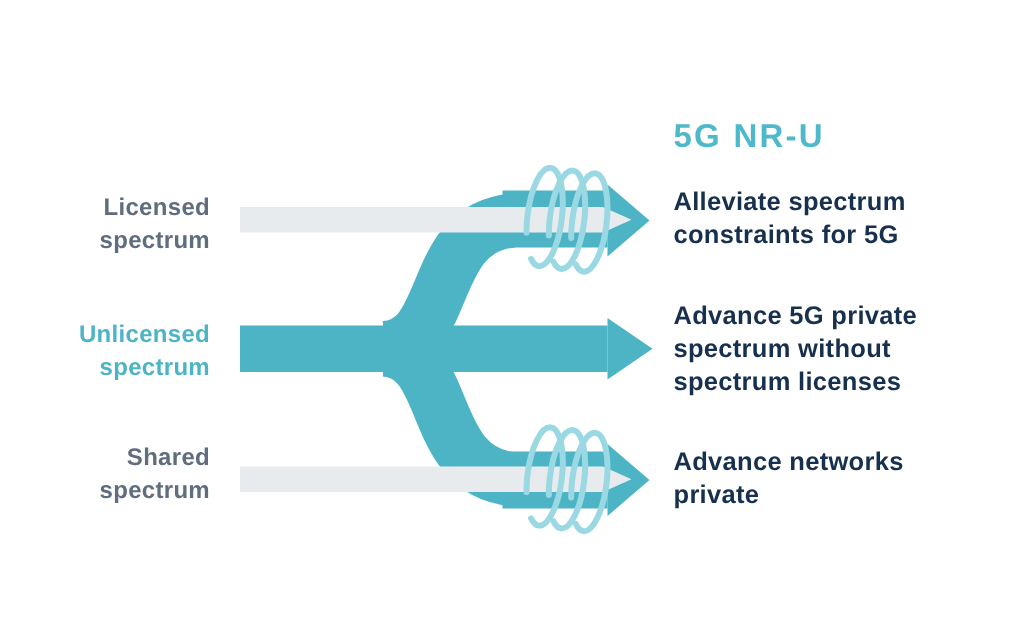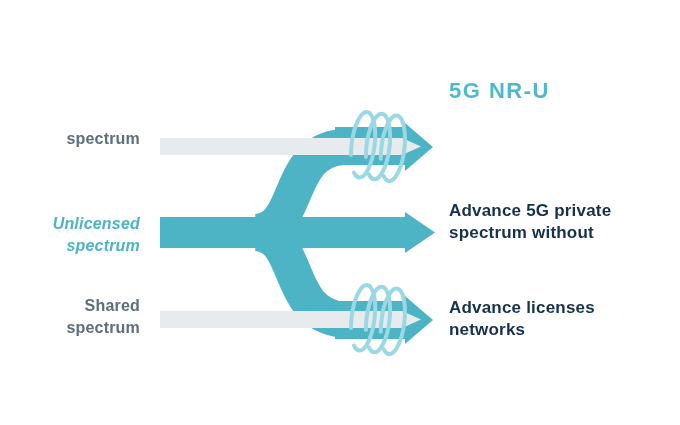--- a/index.html
+++ b/index.html
@@ -18,21 +18,21 @@
     color:var(--heading_teal,#4FB9CC);
   }
   .label{
     right:540px;text-align:right;
     font-size:16px;font-weight:bold;line-height:22px;
     letter-spacing:0.2px;
     color:var(--gray_label,#5F6D7E);
   }
   .label.teal{color:var(--teal,#4DB4C6);}
   .label-licensed{top:128px;}
-  .label-unlicensed{top:213px;font-style:italic;}
+  .label-unlicensed{top:213px;}
   .label-shared{top:295px;margin-left:44px;}
   .result{
     left:449px;
     font-size:17px;font-weight:bold;line-height:22px;
     letter-spacing:0.2px;
     color:var(--navy,#16304D);
   }
   .result-1{top:124px;}
   .result-2{top:200px;}
   .result-3{top:297px;}
@@ -69,33 +69,39 @@
     <g transform="rotate(7 378 319.5)">
       <ellipse cx="363" cy="319.5" rx="11.5" ry="33" fill="none" stroke="var(--coil)" stroke-width="4" stroke-linecap="round" pathLength="100" stroke-dasharray="30 12 58"></ellipse>
       <ellipse cx="378" cy="319.5" rx="11.5" ry="33" fill="none" stroke="var(--coil)" stroke-width="4" stroke-linecap="round" pathLength="100" stroke-dasharray="30 12 58"></ellipse>
       <ellipse cx="393" cy="319.5" rx="11.5" ry="33" fill="none" stroke="var(--coil)" stroke-width="4" stroke-linecap="round" pathLength="100" stroke-dasharray="30 12 58"></ellipse>
     </g>
   </svg>
 
   <div class="txt heading">5G NR-U</div>
 
   <div class="txt label label-licensed">
+    <span class="line">Licensed</span>
     <span class="line">spectrum</span>
   </div>
   <div class="txt label teal label-unlicensed">
     <span class="line">Unlicensed</span>
     <span class="line">spectrum</span>
   </div>
   <div class="txt label label-shared">
     <span class="line">Shared</span>
     <span class="line">spectrum</span>
   </div>
 
+  <div class="txt result result-1">
+    <span class="line">Alleviate spectrum</span>
+    <span class="line">constraints for 5G</span>
+  </div>
   <div class="txt result result-2">
     <span class="line">Advance 5G private</span>
     <span class="line">spectrum without</span>
+    <span class="line">spectrum licenses</span>
   </div>
   <div class="txt result result-3">
-    <span class="line">Advance licenses</span>
-    <span class="line">networks</span>
+    <span class="line">Advance networks</span>
+    <span class="line">private</span>
   </div>
 
 </div>
 
 </body></html>

